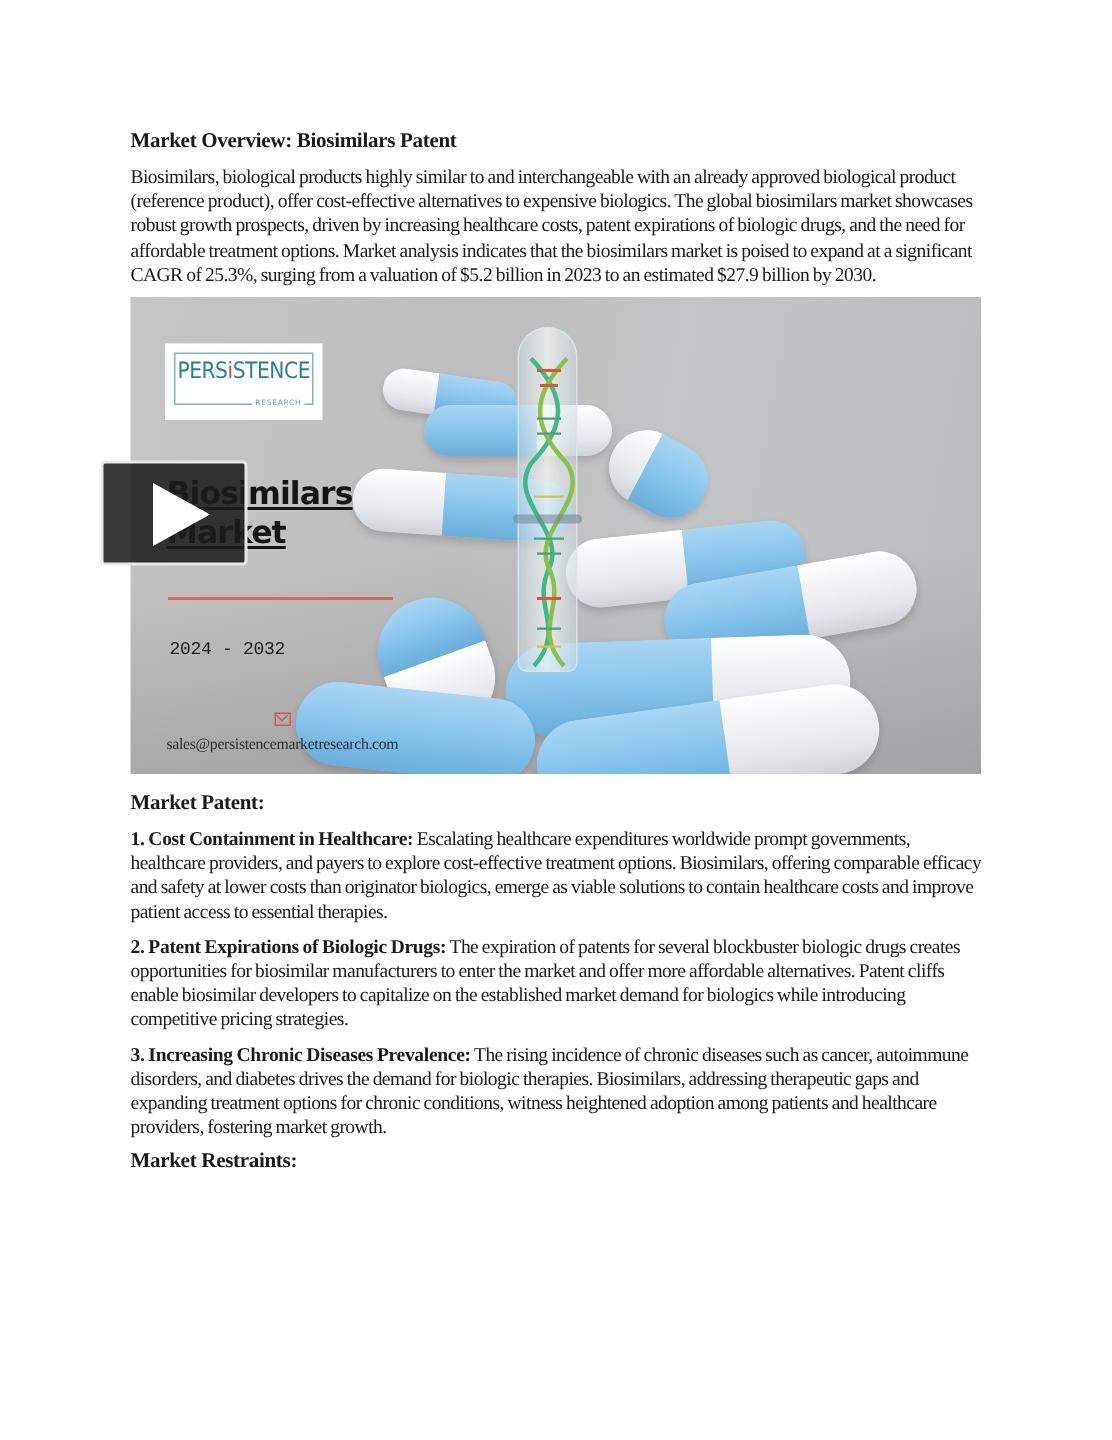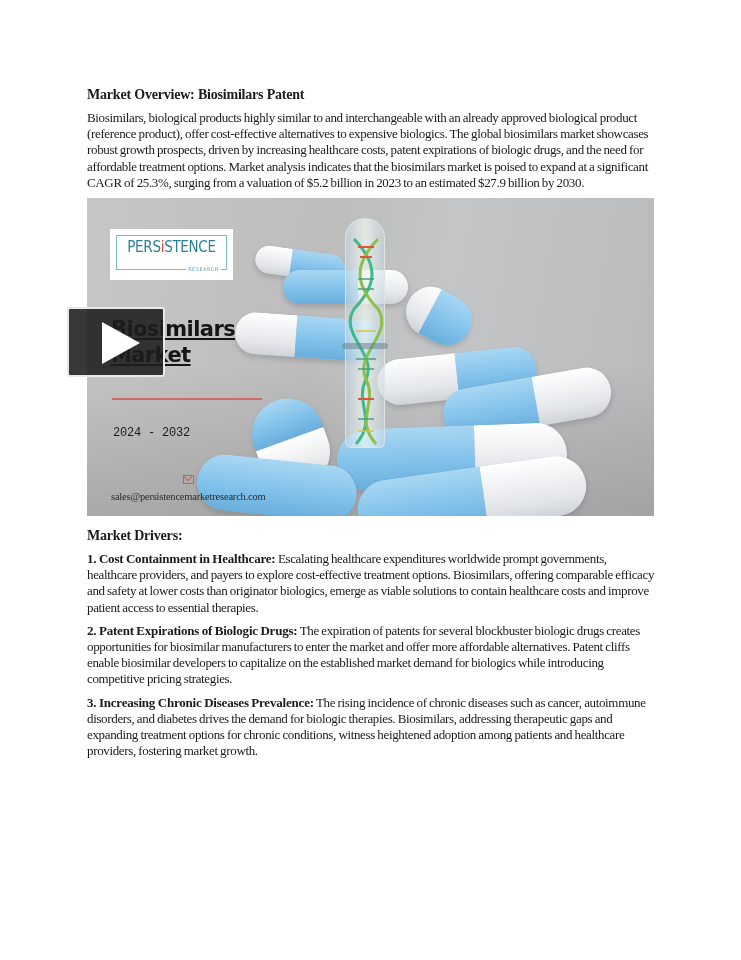--- a/index.html
+++ b/index.html
@@ -6,21 +6,21 @@
   html, body { width: 741px; height: 960px; background: #ffffff; overflow: hidden; }
   body { position: relative; font-family: "Liberation Serif", "DejaVu Serif", serif; color: #1a1a1a; }
   .page { position: absolute; left: 87px; top: 86px; width: 570px; }
   .heading { font-weight: bold; font-size: 14px; line-height: 17px; letter-spacing: -0.2px; margin-bottom: 7px; }
   .para { font-size: 13px; line-height: 16.2px; letter-spacing: -0.35px; word-spacing: -0.5px; margin-bottom: 7px; }
   .para b { font-weight: bold; letter-spacing: -0.2px; margin-top: 22px; }
   .hero { position: relative; width: 567px; height: 318px; margin: 6px 0 11px 0; overflow: hidden;
           background: linear-gradient(100deg, #c6c6c6 0%, #bdbdbd 40%, #c4c5c6 60%, #b9babb 100%); }
   .hero .floor { position: absolute; left: 0; right: 0; bottom: 0; height: 150px;
           background: linear-gradient(180deg, rgba(150,150,150,0) 0%, rgba(120,120,122,0.35) 100%); }
-  .logo-box { position: absolute; left: 23px; top: 31px; width: 123px; height: 51px; background: #ffffff; }
+  .logo-box { position: absolute; left: 23px; top: 31px; width: 105px; height: 51px; background: #ffffff; }
   .logo-frame { position: absolute; left: 6px; top: 6px; right: 6px; bottom: 10px; border: 1px solid #7fb6c5; }
   .logo-text { position: absolute; left: 0; right: 0; top: 9px; text-align: center; font-family: "DejaVu Sans", sans-serif;
           font-size: 15px; color: #2a7f99; letter-spacing: -0.3px; font-stretch: condensed; }
   .logo-text .i { color: #d9443b; }
   .logo-sub { position: absolute; right: 12px; top: 37px; font-family: "DejaVu Sans", sans-serif; font-size: 5px; color: #6aa4b4; letter-spacing: 0.5px; background: #fff; padding: 0 2px; }
   .hero-title { position: absolute; left: 24px; top: 118px; font-family: "DejaVu Sans", sans-serif; font-weight: bold;
           font-size: 21px; line-height: 26px; color: #151515; letter-spacing: -0.6px; text-decoration: underline; }
   .red-line { position: absolute; left: 25px; top: 200px; width: 150px; height: 2px; background: #d06a66; }
   .years { position: absolute; left: 26px; top: 228px; font-family: Liberation Mono, monospace; font-size: 12px; color: #1c1c1c; letter-spacing: -0.2px; }
   .email-row { position: absolute; left: 24px; top: 277px; display: flex; align-items: center; gap: 7px; flex-direction: column; }
@@ -120,22 +120,23 @@
       <div>Market</div>
     </div>
     <div class="red-line"></div>
     <div class="years">2024 - 2032</div>
     <div class="email-row">
       <span class="mail-icon"></span>
       <span class="email-text">sales@persistencemarketresearch.com</span>
     </div>
   </div>
 
-  <div class="heading">Market Drivers:</div>
+  <div class="heading">Market Patent:</div>
   <p class="para"><b>1. Cost Containment in Healthcare:</b><span> Escalating healthcare expenditures worldwide prompt governments, healthcare providers, and payers to explore cost-effective treatment options. Biosimilars, offering comparable efficacy and safety at lower costs than originator biologics, emerge as viable solutions to contain healthcare costs and improve patient access to essential therapies.</span></p>
   <p class="para"><b>2. Patent Expirations of Biologic Drugs:</b><span> The expiration of patents for several blockbuster biologic drugs creates opportunities for biosimilar manufacturers to enter the market and offer more affordable alternatives. Patent cliffs enable biosimilar developers to capitalize on the established market demand for biologics while introducing competitive pricing strategies.</span></p>
   <p class="para"><b>3. Increasing Chronic Diseases Prevalence:</b><span> The rising incidence of chronic diseases such as cancer, autoimmune disorders, and diabetes drives the demand for biologic therapies. Biosimilars, addressing therapeutic gaps and expanding treatment options for chronic conditions, witness heightened adoption among patients and healthcare providers, fostering market growth.</span></p>
 
+  <div class="heading">Market Restraints:</div>
 </div>
 
 <div class="play-overlay">
   <div class="tri"></div>
 </div>
 
 </body></html>

